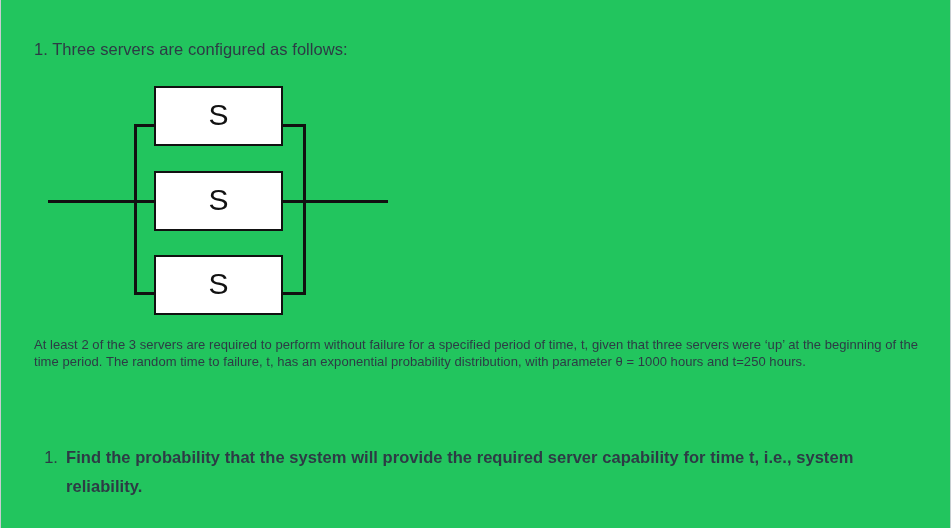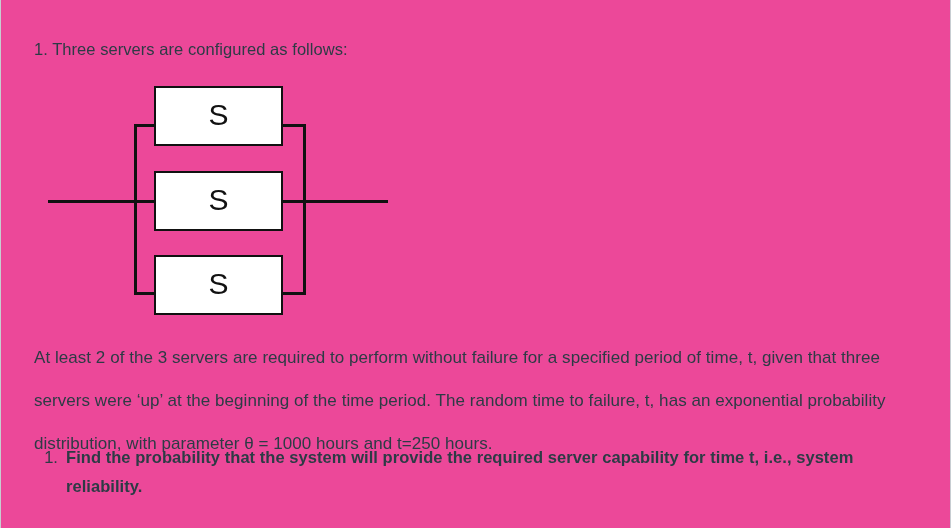--- a/index.html
+++ b/index.html
@@ -10,21 +10,21 @@
     width: 951px;
     height: 528px;
     background: #ffffff;
     font-family: "Liberation Sans", sans-serif;
     overflow: hidden;
   }
   .page {
     position: relative;
     width: 951px;
     height: 528px;
-    background: #ec4899;
+    background: #22c55e;
     box-sizing: border-box;
     border-left: 1px solid #c7cdd1;
     border-right: 1px solid #c7cdd1;
     padding-left: 11px;
     padding-right: 11px;
   }
   .content {
     position: relative;
     width: 928px;
     height: 528px;
@@ -41,22 +41,22 @@
     font-size: 16.5px;
     line-height: 26px;
     color: #2d3b45;
     letter-spacing: 0.05px;
   }
   .para {
     position: absolute;
     left: 22px;
     top: 336px;
     width: 890px;
-    font-size: 17px;
-    line-height: 43px;
+    font-size: 13px;
+    line-height: 17px;
     color: #2d3b45;
     letter-spacing: 0.05px;
   }
   .sublist {
     position: absolute;
     left: 28px;
     top: 443px;
     width: 880px;
     font-size: 16.5px;
     line-height: 29px;

